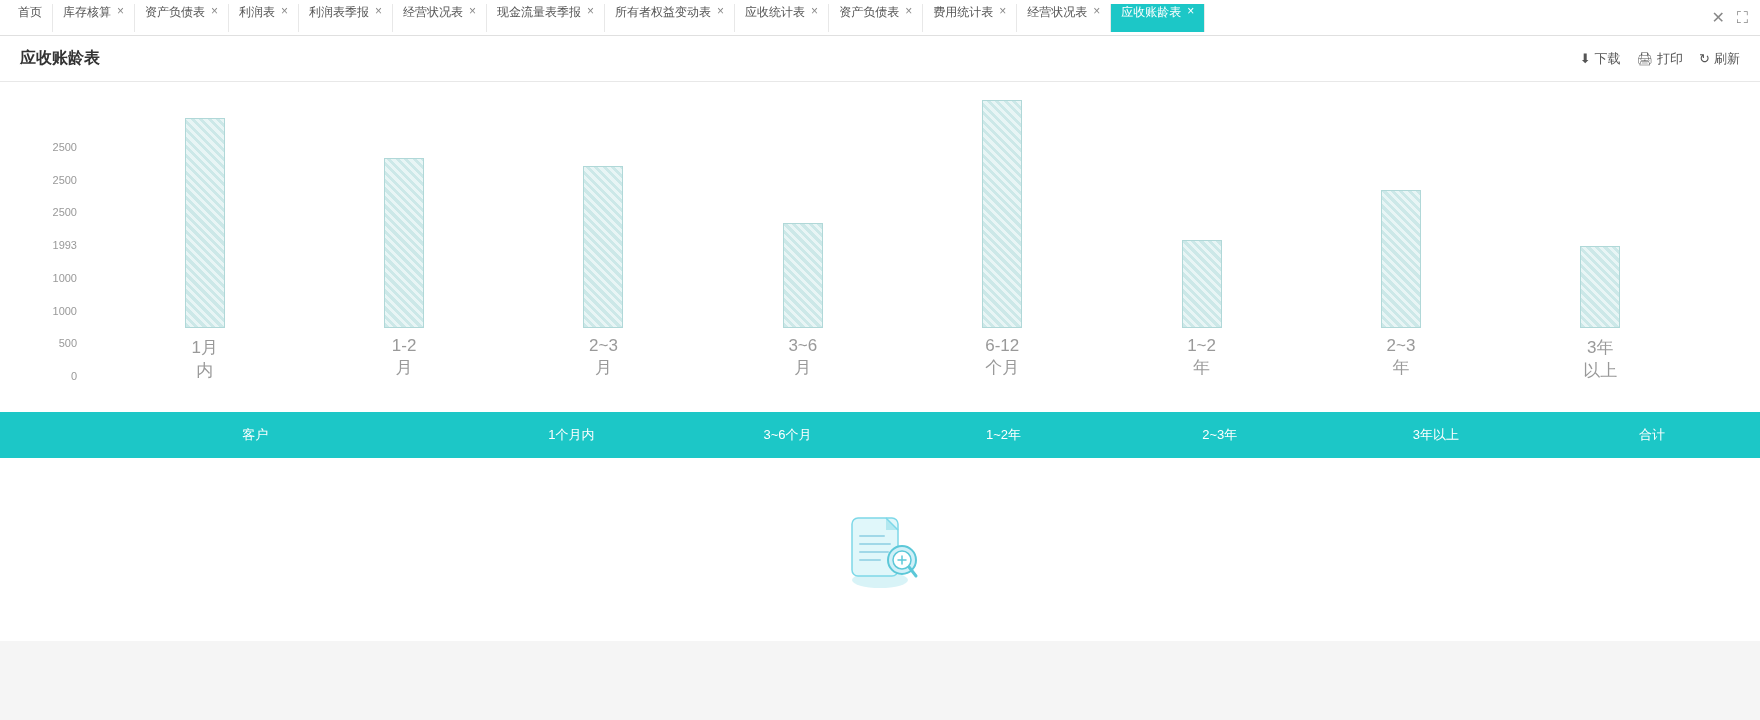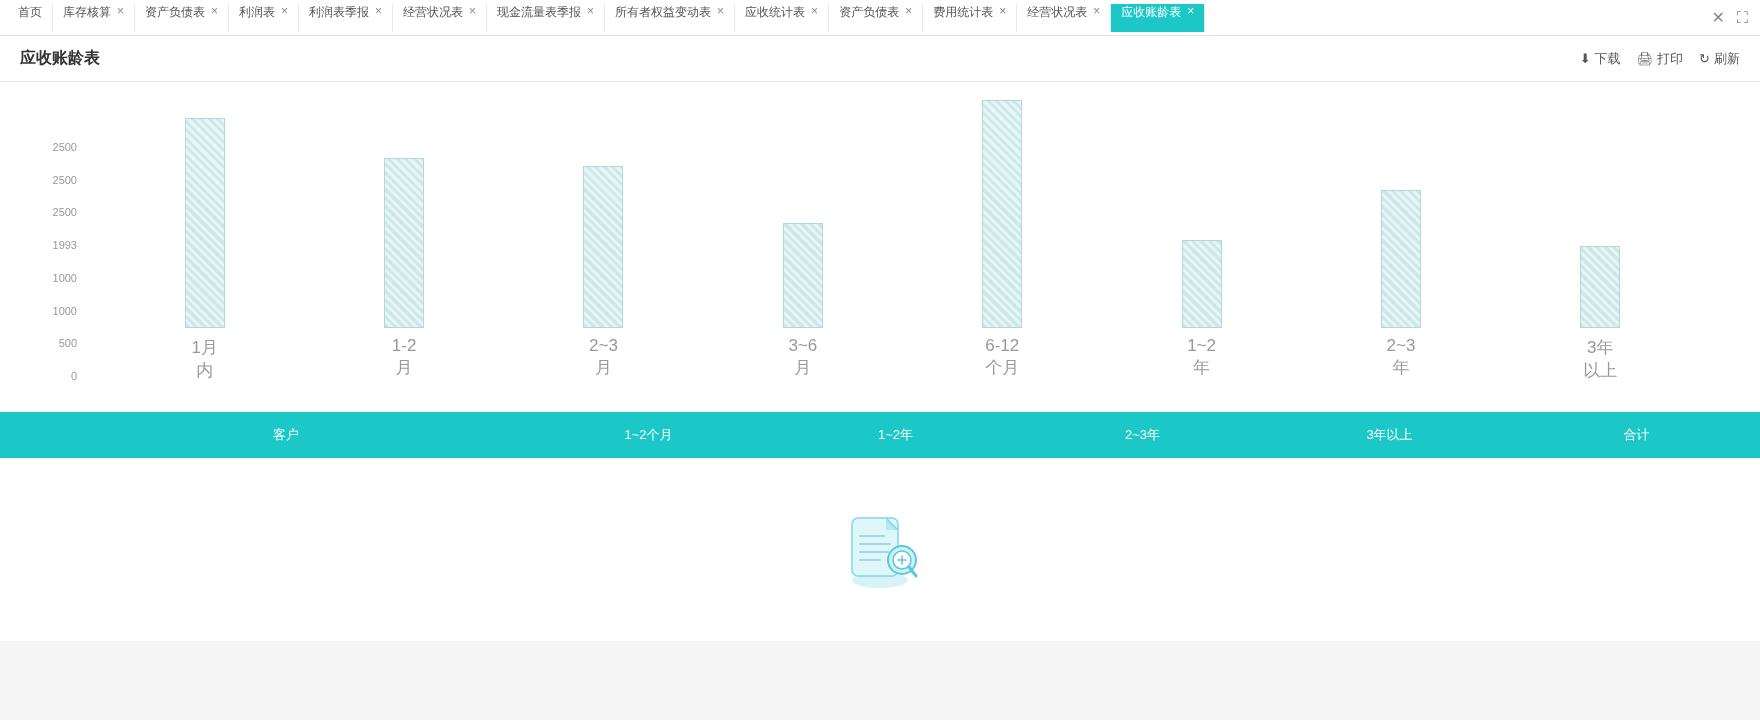--- a/index.html
+++ b/index.html
@@ -353,21 +353,22 @@
           <span class="x-label">1~2年</span>
           <span class="x-label">2~3年</span>
           <span class="x-label">3年以上</span>
         </div>
       </div>
     </div>
   </div>
 
   <div class="table-header">
     <div class="table-header-cell">客户</div>
-    <div class="table-header-cell">1~2个月</div>
+    <div class="table-header-cell">1个月内</div>
+    <div class="table-header-cell">3~6个月</div>
     <div class="table-header-cell">1~2年</div>
     <div class="table-header-cell">2~3年</div>
     <div class="table-header-cell">3年以上</div>
     <div class="table-header-cell">合计</div>
   </div>
 
   <div class="empty-state">
     <div>
       <svg width="100" height="100" viewBox="0 0 100 100" xmlns="http://www.w3.org/2000/svg">
 

